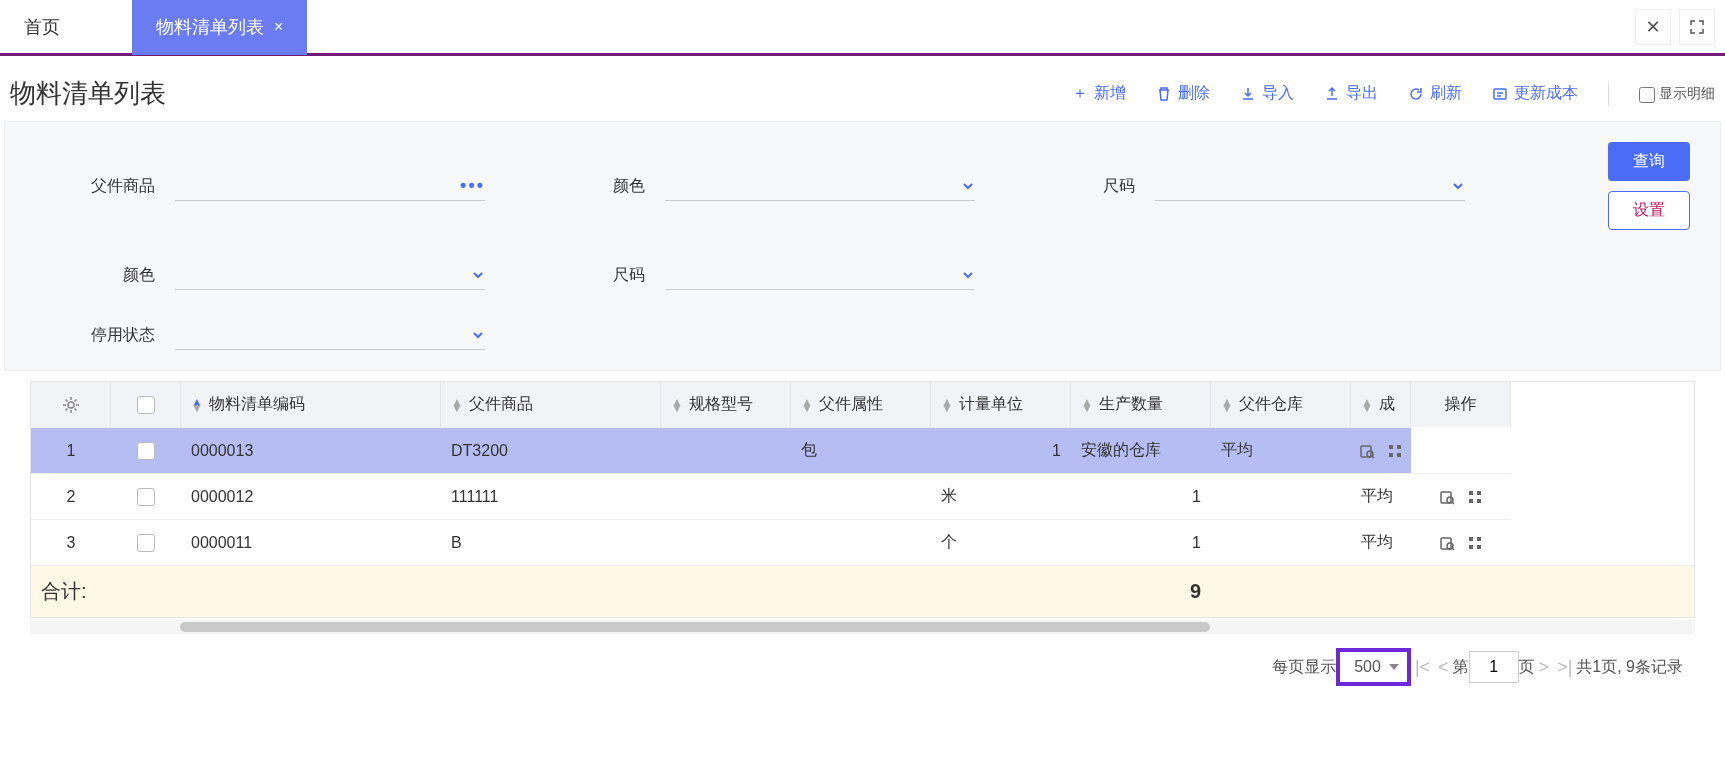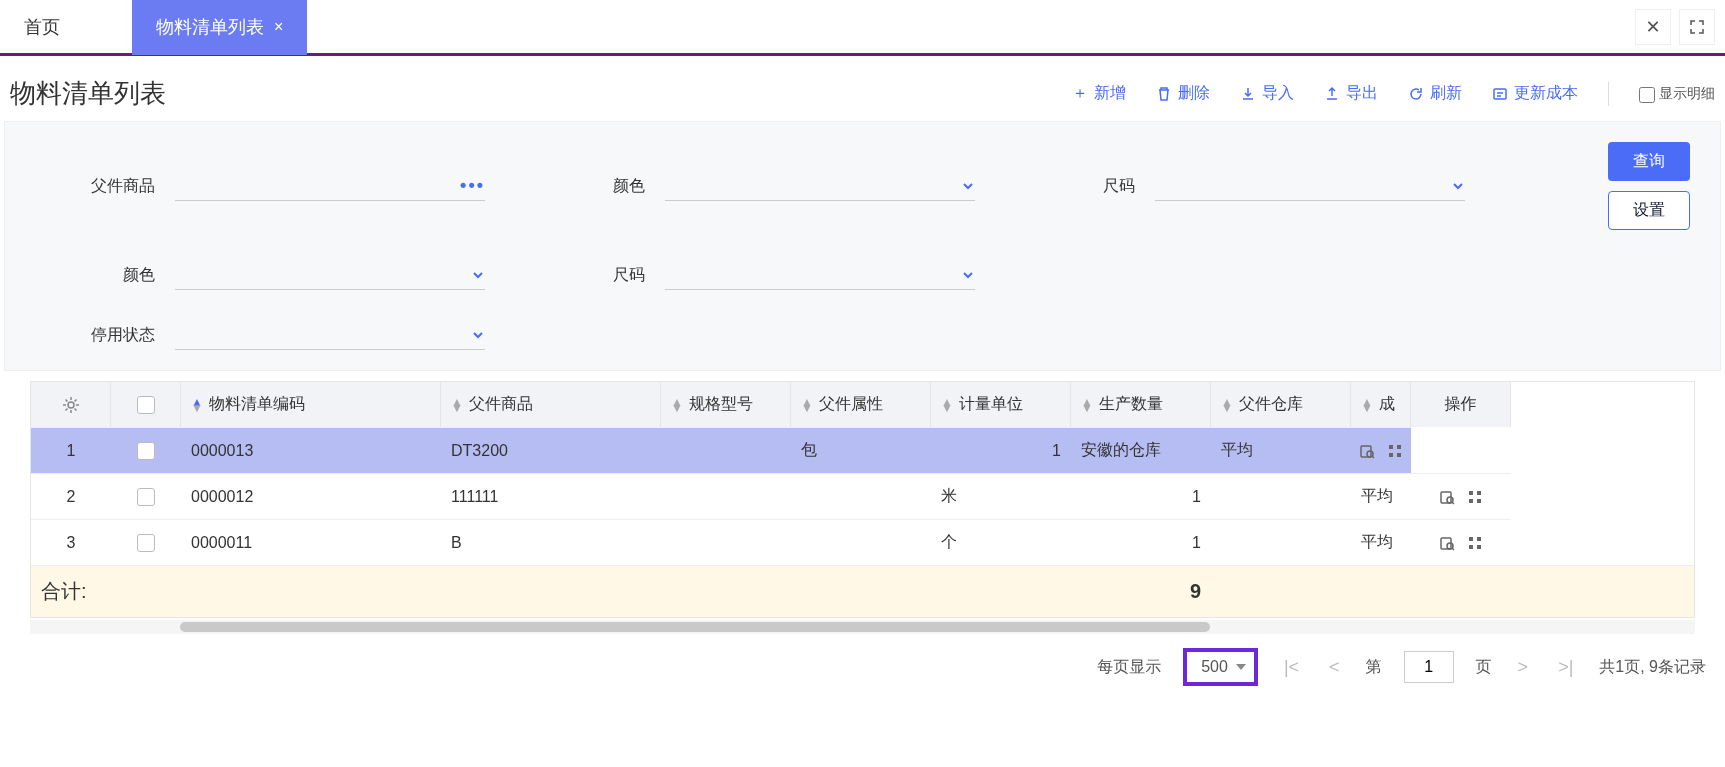--- a/index.html
+++ b/index.html
@@ -20,42 +20,42 @@
 .filter-area { background: #f7f8fa; padding: 20px 30px 10px 30px; border: 1px solid #eee; margin: 0 4px; }
 .filter-row { display: flex; align-items: center; margin-bottom: 30px; }
 .filter-item { display: flex; align-items: center; margin-right: 40px; }
 .filter-label { width: 140px; text-align: right; font-size: 16px; color: #333; padding-right: 20px; }
 .filter-input { width: 310px; border: none; border-bottom: 1px solid #ccc; background: transparent; height: 30px; position: relative; display: flex; align-items: center; justify-content: flex-end; }
 .filter-input .trigger { color: #4a6cf7; font-size: 18px; cursor: pointer; font-weight: bold; letter-spacing: 2px; }
 .filter-input .chev { color: #4a6cf7; cursor: pointer; }
 .filter-btns { display: flex; flex-direction: column; gap: 10px; margin-left: auto; }
 .btn { padding: 8px 24px; border-radius: 4px; cursor: pointer; font-size: 16px; border: 1px solid transparent; }
 .btn-primary { background: #4a6cf7; color: #fff; }
-.btn-outline { background: #fff; border: 1px solid #4a6cf7; color: #0f172a; }
+.btn-outline { background: #fff; border: 1px solid #4a6cf7; color: #be185d; }
 .collapse-bar { text-align: center; margin-top: -10px; }
 .collapse-btn { display: inline-flex; align-items: center; gap: 8px; background: #eceef5; padding: 6px 20px; border-radius: 4px 4px 0 0; cursor: pointer; color: #555; }
 .table-wrap { margin: 10px 30px 0 30px; border: 1px solid #e5e5e5; overflow: hidden; }
 .grid { display: grid; grid-template-columns: 80px 70px 260px 220px 130px 140px 140px 140px 140px 60px 100px; }
 .th, .td { padding: 12px 10px; display: flex; align-items: center; font-size: 16px; white-space: nowrap; overflow: hidden; text-overflow: ellipsis; }
 .th { background: #f2f3f7; font-weight: 500; border-right: 1px solid #e5e5e5; }
 .sort-ic { color: #aaa; margin-right: 6px; font-size: 12px; display: inline-flex; flex-direction: column; line-height: 6px; }
 .sort-ic.active-up .up { color: #4a6cf7; }
 .th.center, .td.center { justify-content: center; }
 .td { border-top: 1px solid #eee; }
 .row-selected .td { background: #b5bdf2; }
 .td a { color: #333; cursor: pointer; }
 .td.right { justify-content: flex-end; }
 .gear { color: #888; cursor: pointer; }
 .cb { width: 18px; height: 18px; border: 1px solid #bbb; border-radius: 3px; background: #fff; cursor: pointer; }
 .action-ic { color: #555; cursor: pointer; margin: 0 6px; }
 .sum-row { display: grid; grid-template-columns: 150px 260px 220px 130px 140px 140px 140px 140px 60px 100px; background: #fff8e6; border-top: 1px solid #eee; }
 .sum-row .td { border: none; font-size: 20px; }
 .hscroll { height: 14px; background: #f5f5f5; position: relative; margin: 2px 30px 0 30px; }
 .hscroll-thumb { position: absolute; left: 150px; top: 2px; height: 10px; width: 1030px; background: #c9c9c9; border-radius: 5px; }
-.pager { display: flex; align-items: center; justify-content: flex-end; gap: 22px; padding: 14px 19px; font-size: 16px; color: #555; }
+.pager { display: flex; align-items: center; justify-content: flex-end; gap: 0; padding: 14px 42px; font-size: 16px; color: #555; }
 .pager .sel { border: 4px solid #6d28d9; padding: 6px 26px 6px 14px; position: relative; cursor: pointer; }
 .pager .sel::after { content: ""; position: absolute; right: 8px; top: 50%; width: 0; height: 0; border-left: 5px solid transparent; border-right: 5px solid transparent; border-top: 6px solid #888; transform: translateY(-50%); }
 .pager .nav { color: #bbb; cursor: pointer; font-size: 18px; padding: 0 4px; }
 .pager .pginput { width: 50px; border: 1px solid #ccc; text-align: center; padding: 6px 4px; font-size: 16px; }
 svg { display: block; }
 </style>
 </head>
 <body>
 
 <div class="tabs-bar">

